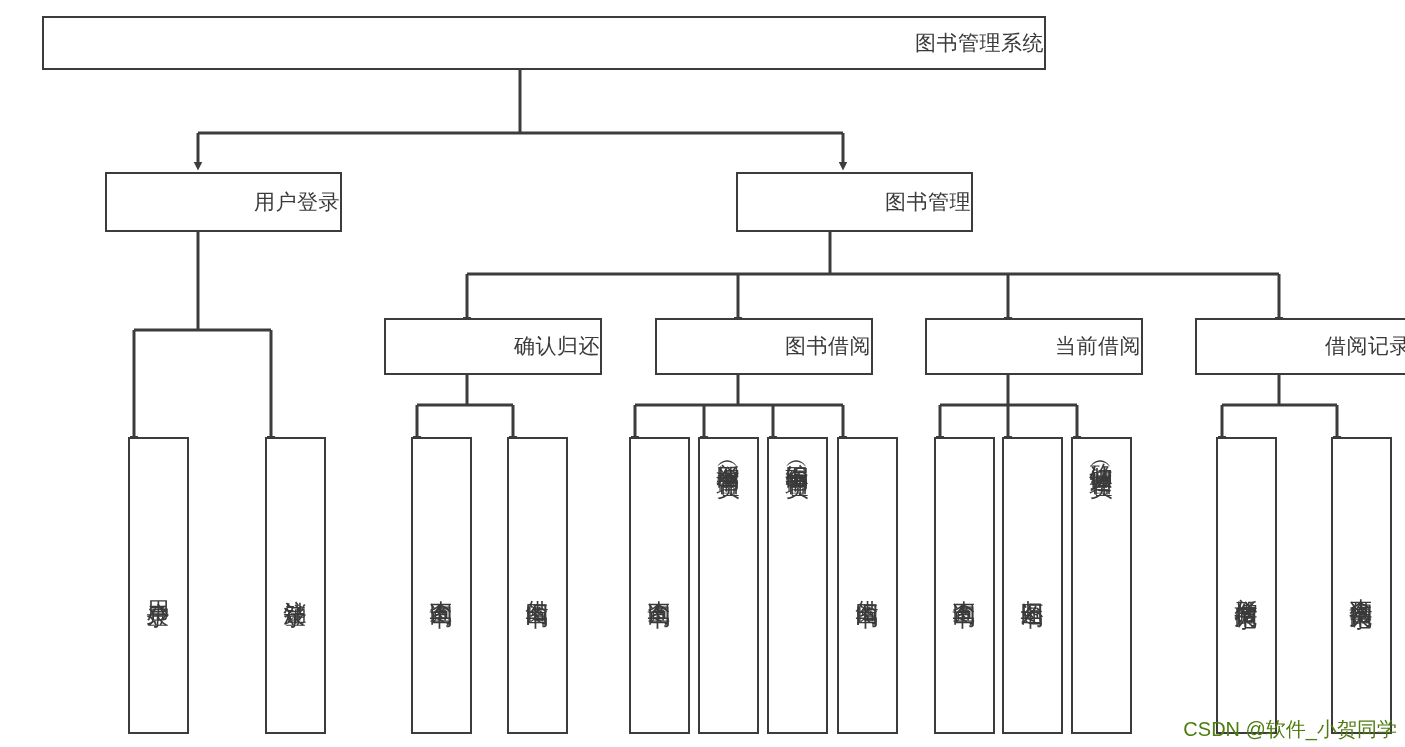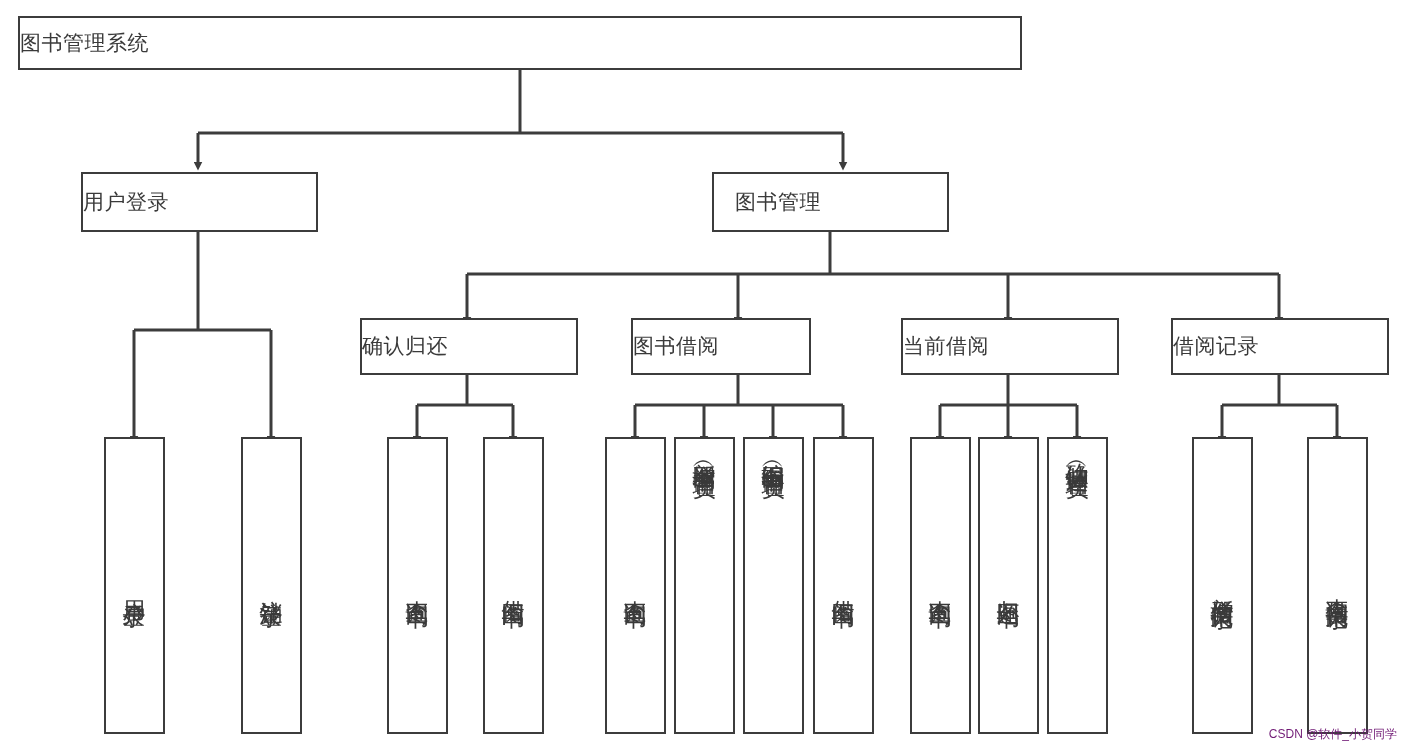--- a/index.html
+++ b/index.html
@@ -26,22 +26,23 @@
     height: 747px;
     pointer-events: none;
   }
   .node {
     position: absolute;
     box-sizing: border-box;
     border: 2px solid #3c3c3c;
     background: #ffffff;
     display: flex;
     align-items: center;
-    justify-content: flex-start;
+    justify-content: flex-end;
     color: #3a3a3a;
+    margin-left: 24px;
   }
   .node-label {
     display: block;
     text-align: center;
     color: #3a3a3a;
     letter-spacing: 0.5px;
   }
   
   .node.horizontal .node-label {
     font-size: 21px;
@@ -63,22 +64,22 @@
     margin: 0 auto;
   }
   .node.vertical.centered {
     align-items: center;
     padding-top: 0;
   }
   #watermark {
     position: absolute;
     right: 8px;
     bottom: 4px;
-    font-size: 12px;
-    color: #701a75;
+    font-size: 20px;
+    color: #4d7c0f;
     white-space: nowrap;
     font-family: "Liberation Sans", "DejaVu Sans", sans-serif;
   }
 </style>
 </head>
 <body>
 
 <div id="diagram-canvas">
 
   <svg id="edge-layer" viewBox="0 0 1405 747" width="1405" height="747">
@@ -140,21 +141,21 @@
   </div>
 
   <div class="node horizontal" style="left:712px; top:172px; width:237px; height:60px;padding-left:21px;">
     <span class="node-label">图书管理</span>
   </div>
 
   <div class="node horizontal" style="left:360px; top:318px; width:218px; height:57px;">
     <span class="node-label">确认归还</span>
   </div>
 
-  <div class="node horizontal" style="left:631px; top:318px; width:180px; height:57px;">
+  <div class="node horizontal" style="left:631px; top:318px; width:218px; height:57px;">
     <span class="node-label">图书借阅</span>
   </div>
 
   <div class="node horizontal" style="left:1171px; top:318px; width:218px; height:57px;">
     <span class="node-label">借阅记录</span>
   </div>
 
   <div class="node horizontal" style="left:901px; top:318px; width:218px; height:57px;">
     <span class="node-label">当前借阅</span>
   </div>

